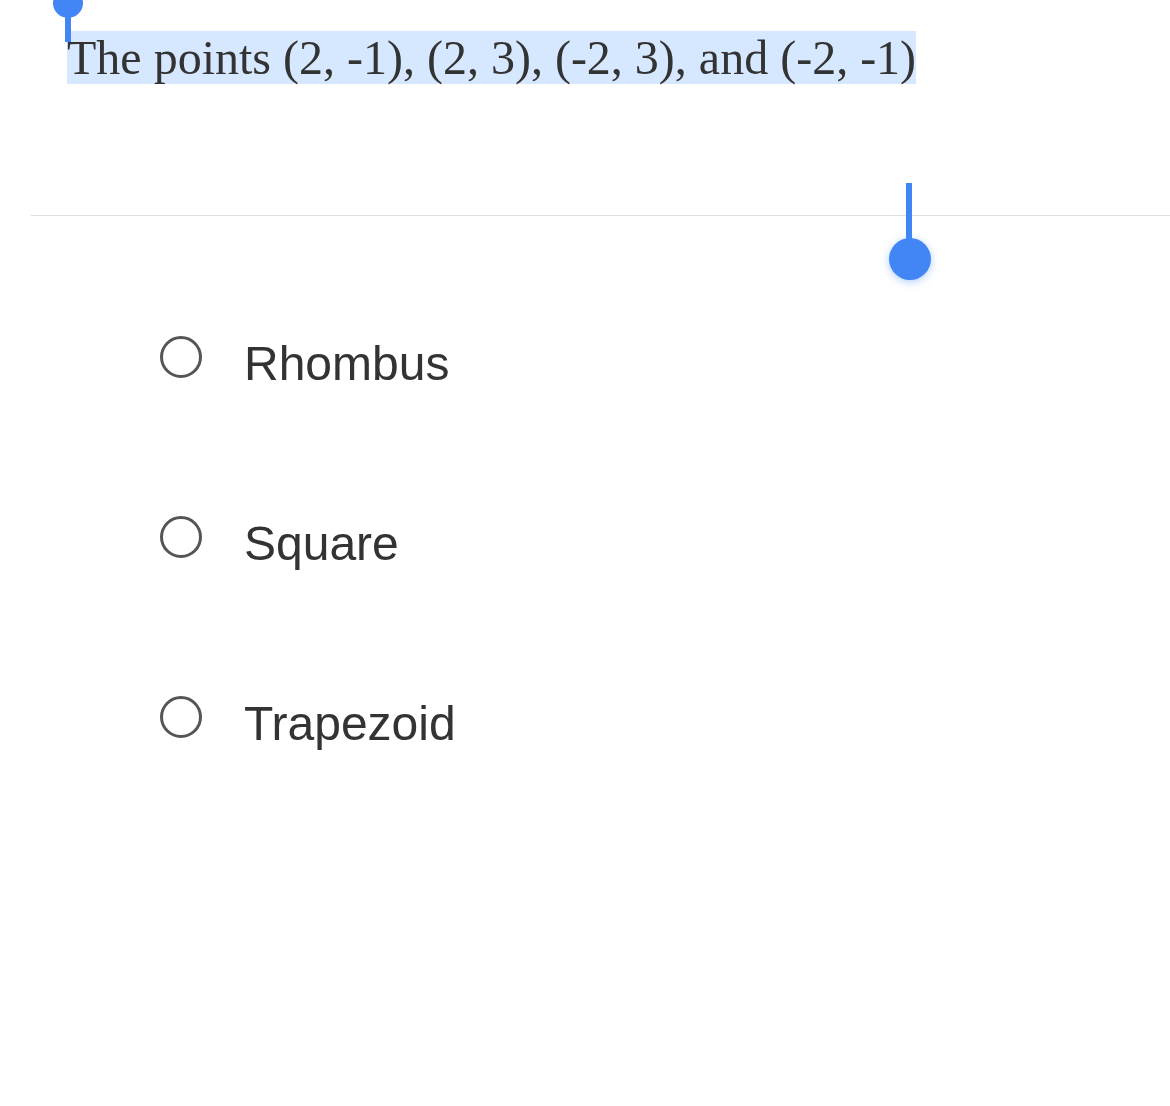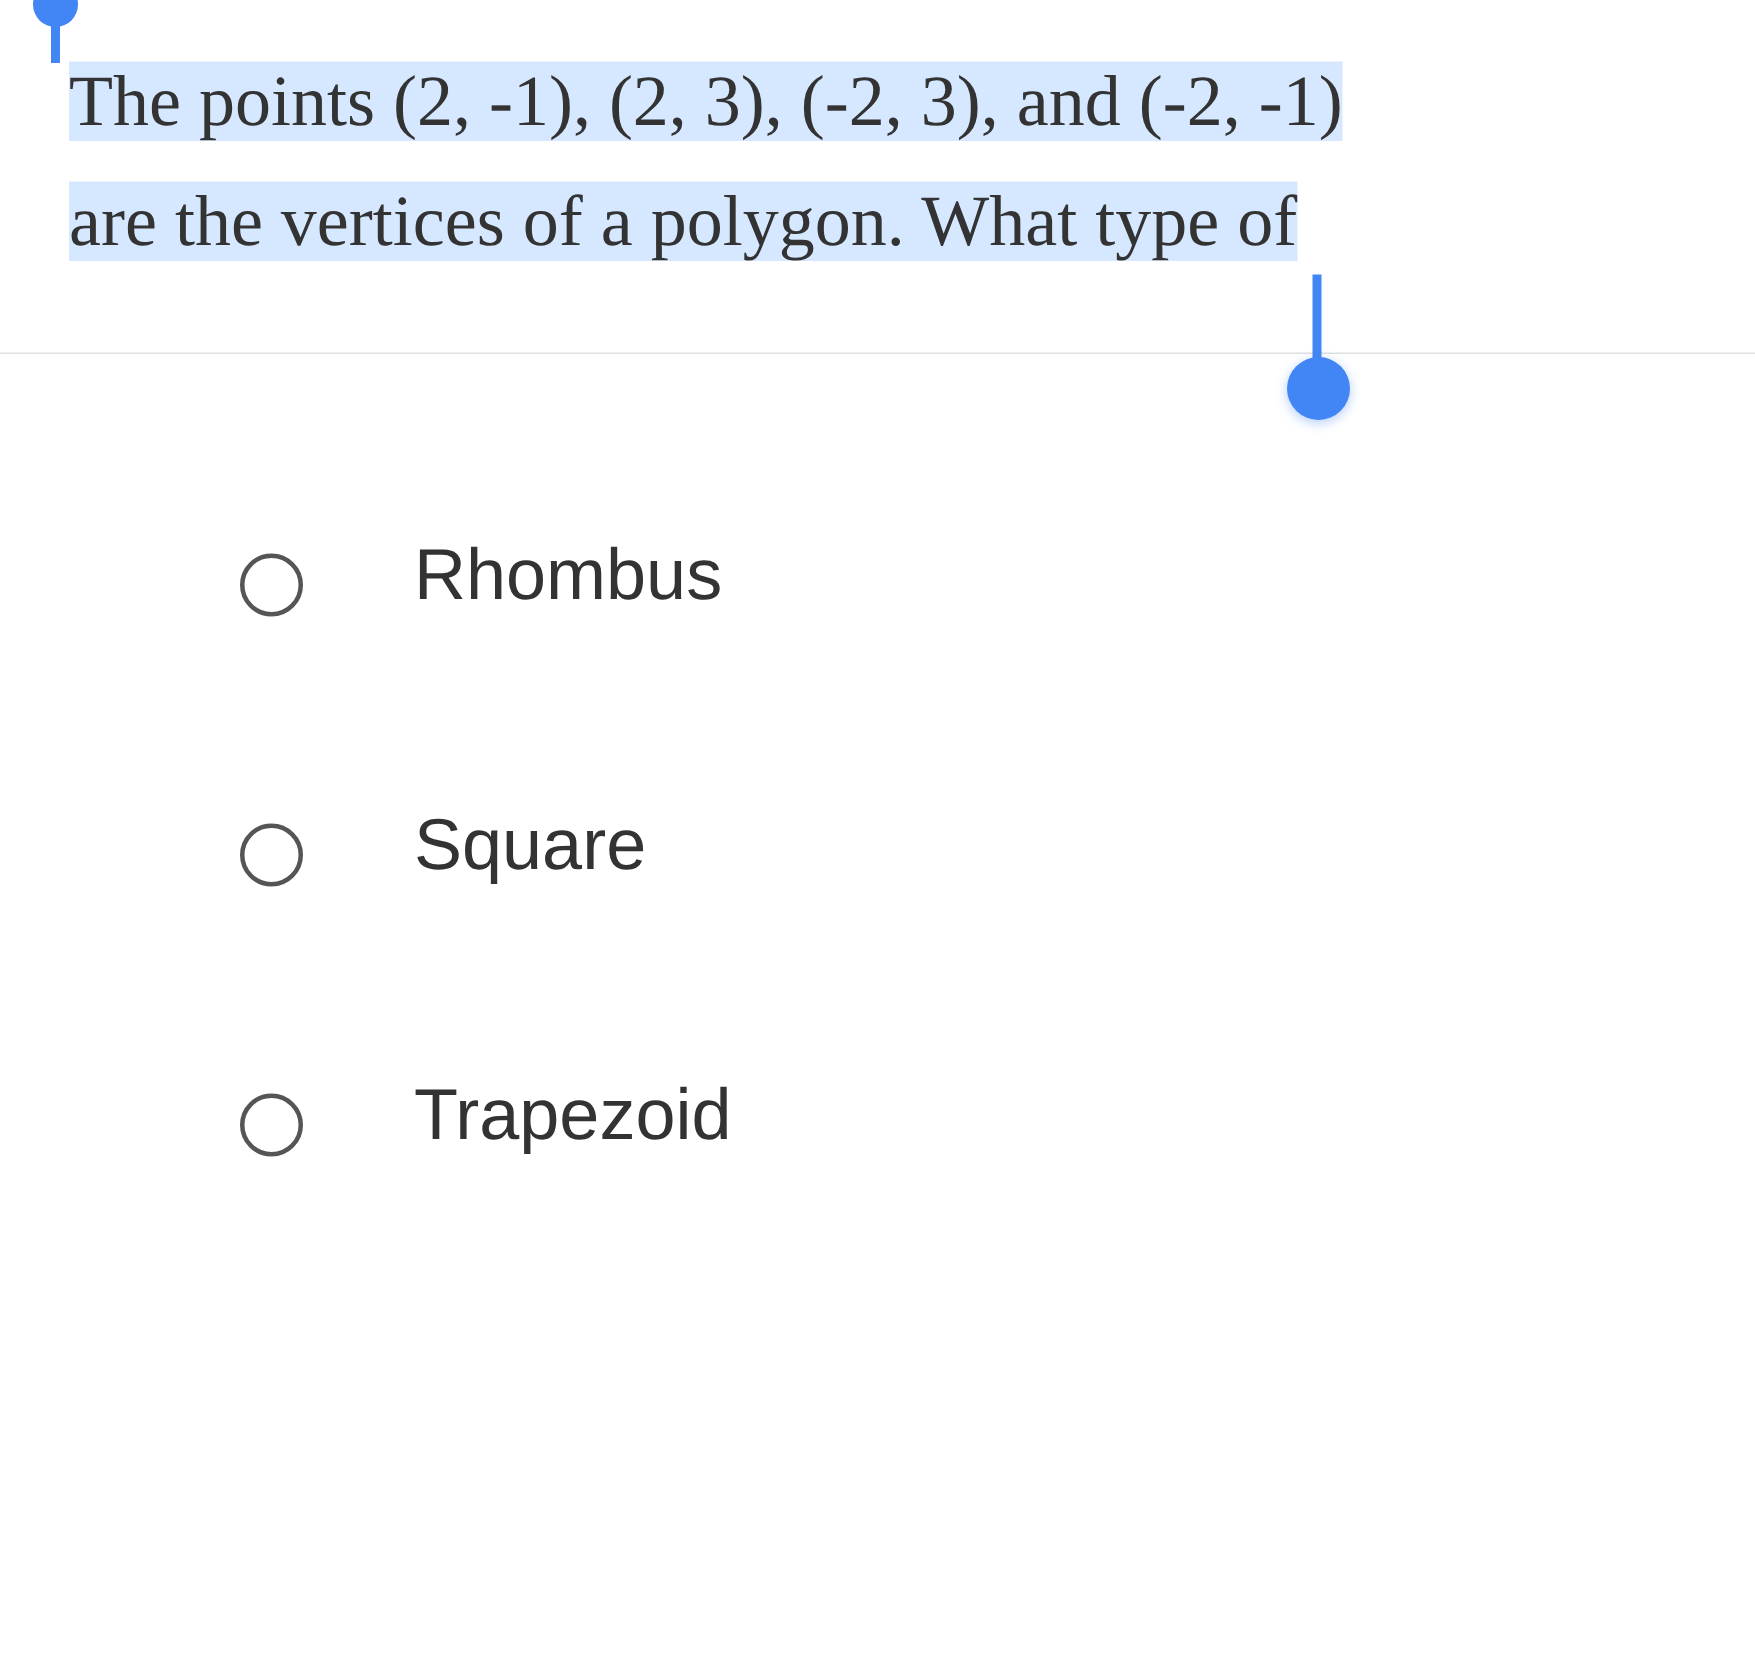--- a/index.html
+++ b/index.html
@@ -8,23 +8,24 @@
       box-sizing: border-box;
     }
     body {
       font-family: Georgia, 'Times New Roman', serif;
       background: #fff;
       width: 1170px;
       height: 1106px;
       position: relative;
     }
     .question-container {
-      padding: 18px;
+      padding: 8px;
       border-bottom: 1px solid #e0e0e0;
       position: relative;
+      margin-left: 31px;
     }
     .question-text {
       font-size: 48px;
       line-height: 1.66;
       color: #333;
       text-align: justify;
       padding: 10px 28px 30px 28px;
       position: relative;
     }
     .highlight {
@@ -67,24 +68,23 @@
       top: -55px;
       width: 6px;
       height: 58px;
       background: #4285f4;
     }
     .options-container {
       padding: 120px 160px 0 160px;
     }
     .option-row {
       display: flex;
-      align-items: flex-end;
+      align-items: flex-start;
       margin-bottom: 125px;
       cursor: pointer;
-      gap: 32px;
     }
     .radio-circle {
       width: 42px;
       height: 42px;
       border: 3px solid #555;
       border-radius: 50%;
       margin-right: 42px;
       flex-shrink: 0;
       background: #fff;
     }
@@ -94,21 +94,21 @@
       font-family: -apple-system, BlinkMacSystemFont, 'Segoe UI', Arial, sans-serif;
     }
   </style>
 </head>
 <body>
 
 <div class="question-container">
   <div class="selection-start-handle"></div>
   <div class="question-text">
     <span class="highlight">The points (2, -1), (2, 3), (-2, 3), and (-2, -1)</span><br>
-    <span class="highlight">are the vertices of a polygon. What type of</span><br>
+    <br>
   </div>
   <div class="selection-end-handle"></div>
 </div>
 
 <div class="options-container">
   <div class="option-row">
     <div class="radio-circle"></div>
     <span class="option-label">Rhombus</span>
   </div>
   <div class="option-row">

